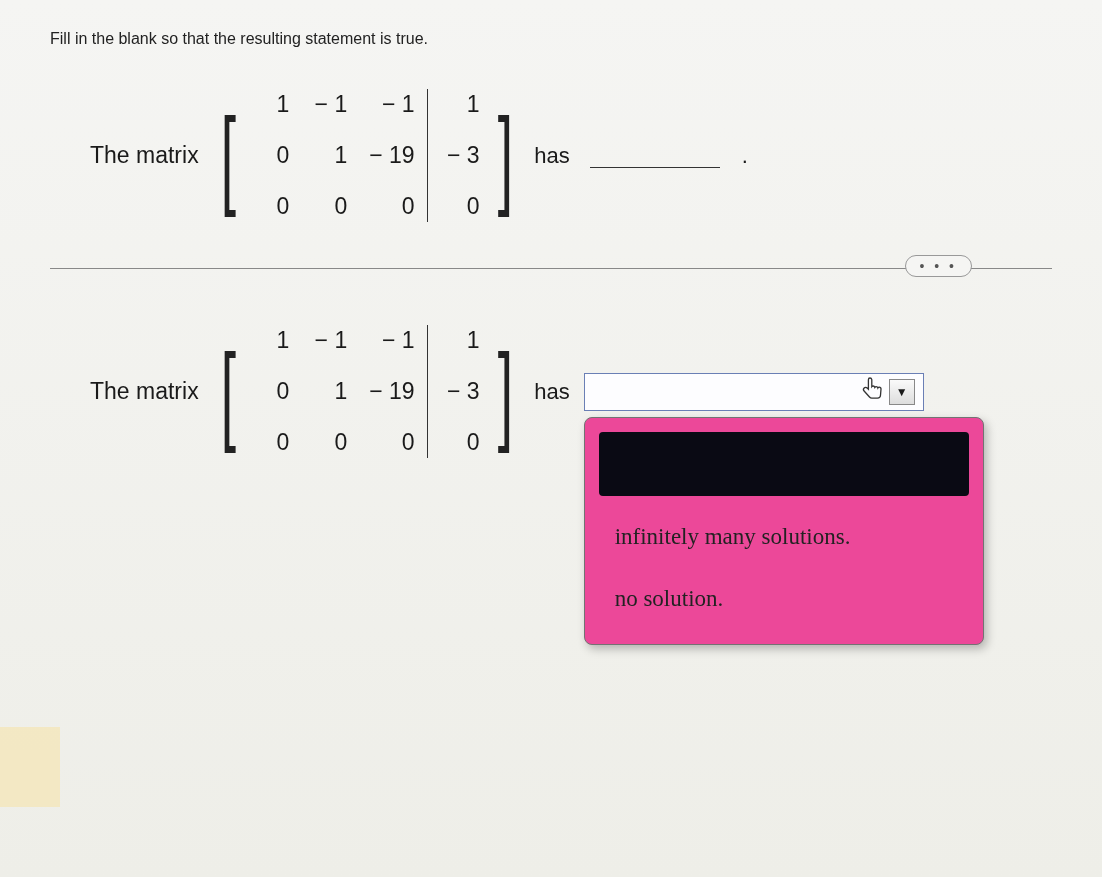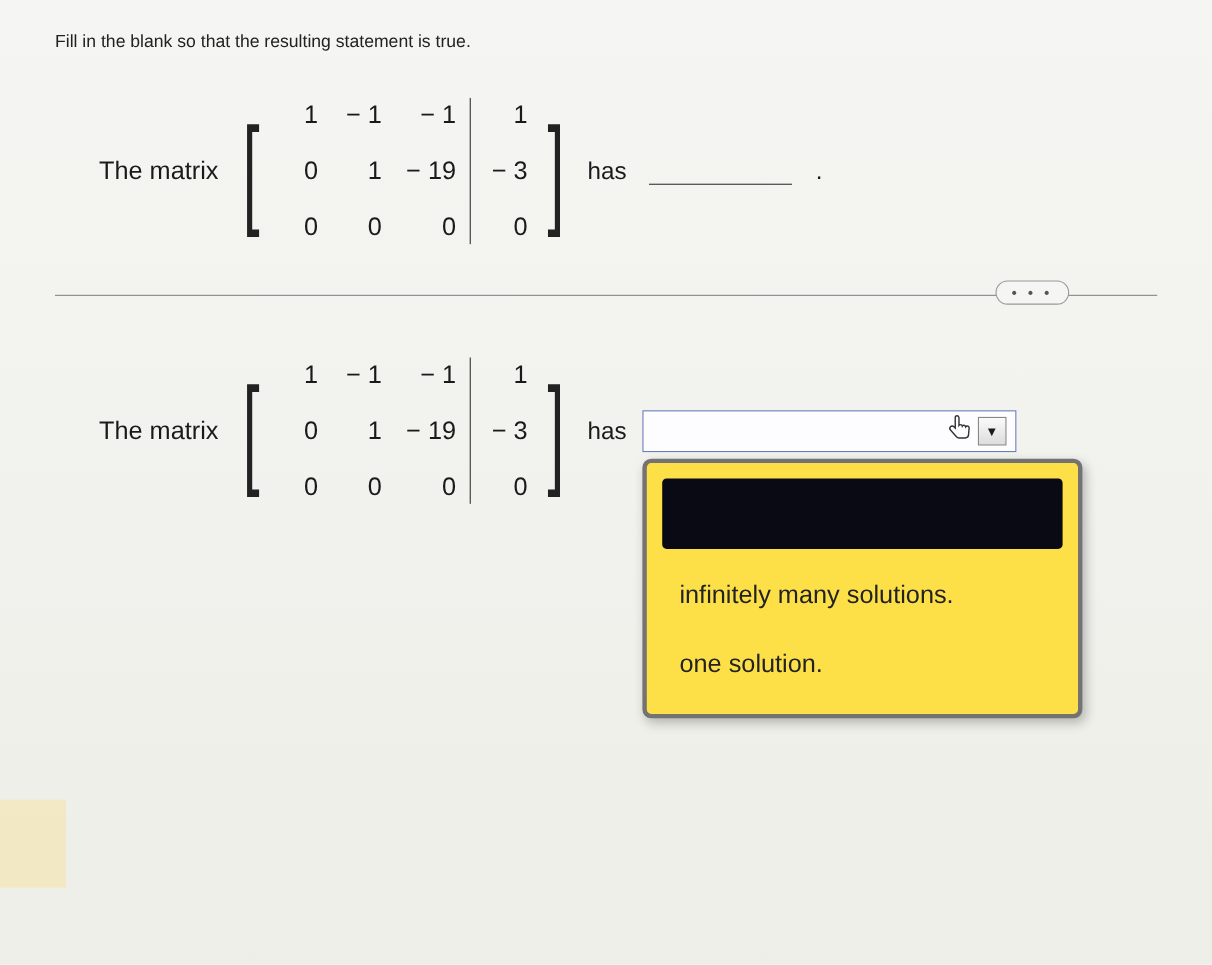--- a/index.html
+++ b/index.html
@@ -122,26 +122,27 @@
     display: flex;
     align-items: center;
     justify-content: center;
     font-size: 12px;
   }
   .dropdown-menu {
     position: absolute;
     top: 44px;
     left: 0;
     width: 400px;
-    background: #fde047;
-    border: 4px solid #737373;
+    background: #ec4899;
+    border: 1px solid #737373;
     border-radius: 8px;
     box-shadow: 3px 4px 10px rgba(0,0,0,0.25);
     padding: 14px;
     z-index: 10;
+    font-family: Liberation Serif, serif;
   }
   .menu-item {
     padding: 18px 16px;
     font-size: 23px;
     color: #222;
     cursor: pointer;
     border-radius: 4px;
   }
   .menu-item.selected {
     background: #0a0a14;
@@ -236,18 +237,18 @@
       <span class="cursor-hand">
         <svg width="22" height="26" viewBox="0 0 22 26">
             <path d="M9 2c-1 0-1.6.8-1.6 1.7v9.5l-1.2-1.2c-.9-.9-2.3-.9-3.1 0-.8.8-.8 2.1 0 3l5.4 6c.6.7 1.5 1.1 2.4 1.1h5.6c1.6 0 2.9-1.2 3-2.8l.5-6.2c.1-1-.7-1.9-1.7-1.9-.6 0-1.1.3-1.4.8-.2-.8-.9-1.4-1.7-1.4-.6 0-1.1.3-1.4.8-.2-.8-.9-1.4-1.7-1.4-.5 0-1 .2-1.3.6V3.7C10.6 2.8 10 2 9 2z" fill="none" stroke="#333" stroke-width="1.3"></path>
           </svg>
       </span>
       <span class="caret-btn">▼</span>
     </div>
     <div class="dropdown-menu">
       <div class="menu-item selected"></div>
       <div class="menu-item">infinitely many solutions.</div>
-      <div class="menu-item">one solution.</div>
+      <div class="menu-item">no solution.</div>
     </div>
   </div>
 </div>
 
 <div class="yellow-tab"></div>
 
 </body></html>

